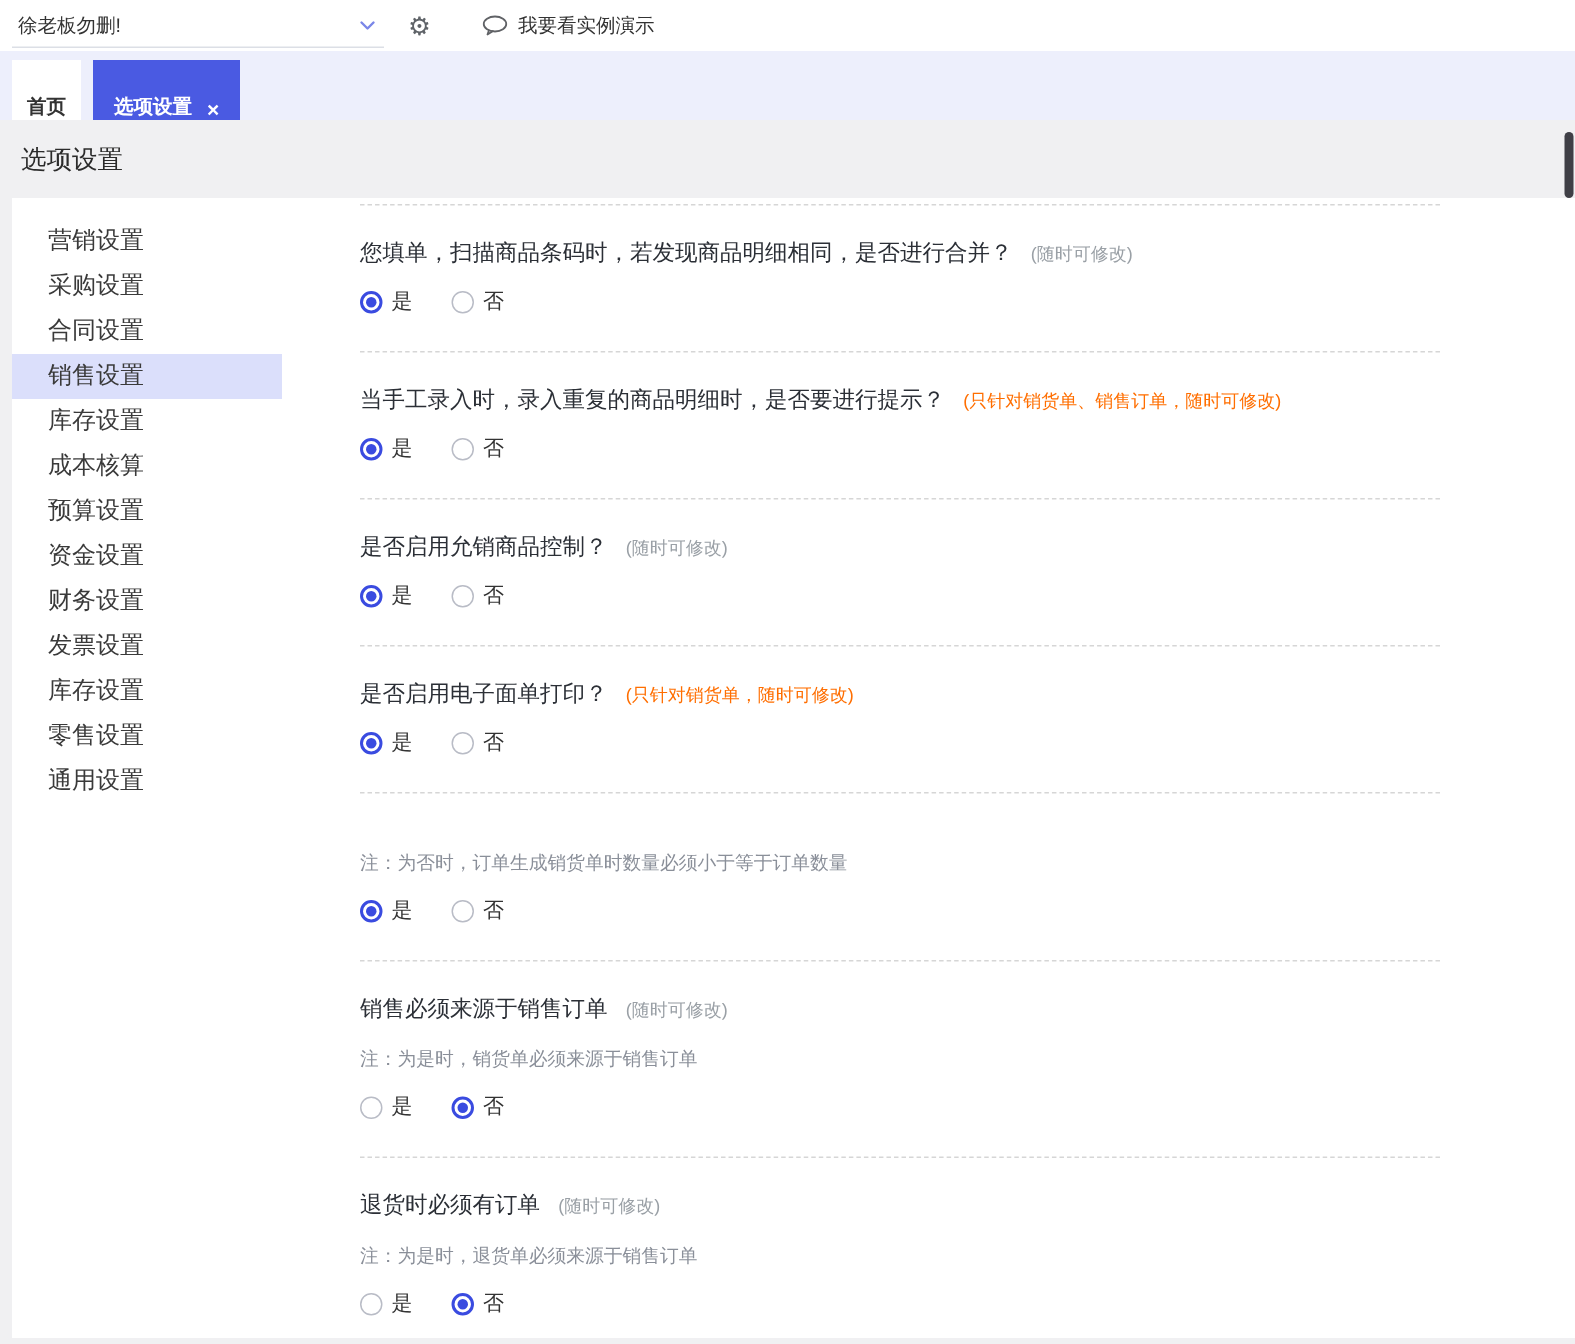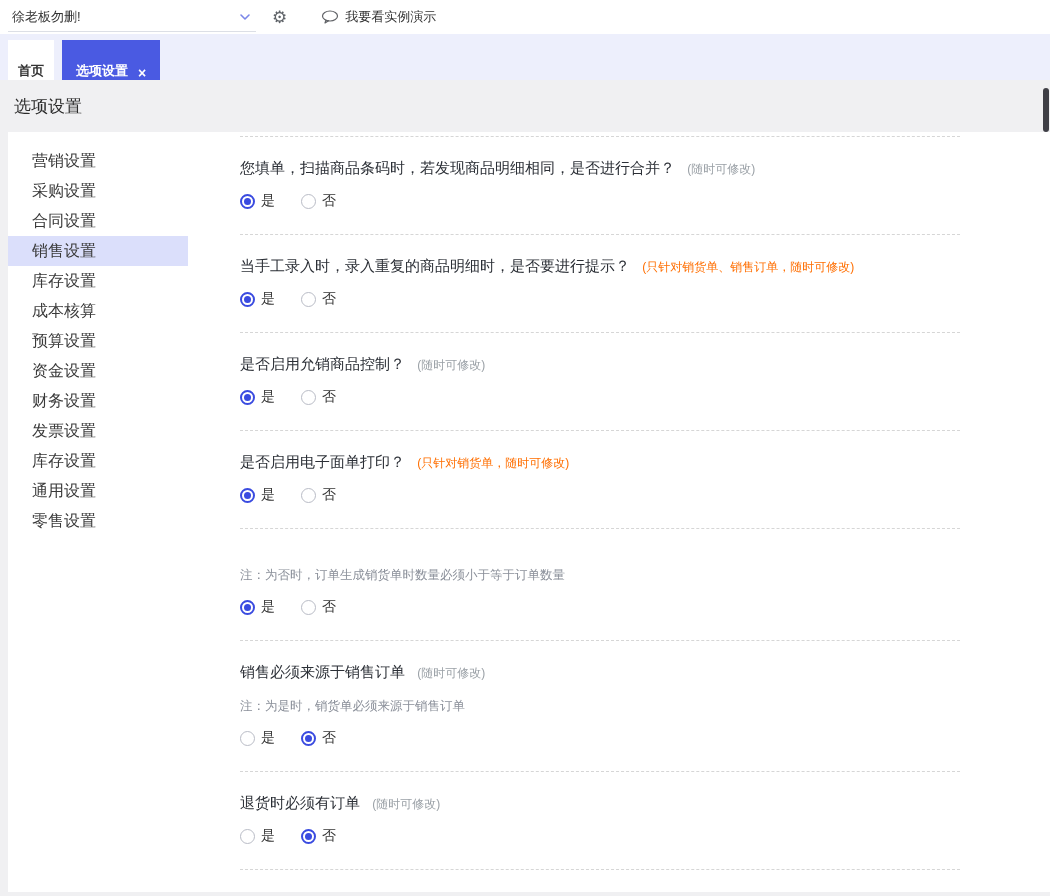--- a/index.html
+++ b/index.html
@@ -149,22 +149,22 @@
   <div class="side-item">采购设置</div>
   <div class="side-item">合同设置</div>
   <div class="side-item selected">销售设置</div>
   <div class="side-item">库存设置</div>
   <div class="side-item">成本核算</div>
   <div class="side-item">预算设置</div>
   <div class="side-item">资金设置</div>
   <div class="side-item">财务设置</div>
   <div class="side-item">发票设置</div>
   <div class="side-item">库存设置</div>
+  <div class="side-item">零售设置</div>
   <div class="side-item">通用设置</div>
-  <div class="side-item">零售设置</div>
 </div>
 
 <div class="main">
   <div class="sections">
 
     <div class="section">
       <div class="question">
         <span>您填单，扫描商品条码时，若发现商品明细相同，是否进行合并？</span>
         <span class="note">(随时可修改)</span>
       </div>
@@ -261,20 +261,21 @@
           <span class="radio-label">否</span>
         </div>
       </div>
     </div>
 
     <div class="section">
       <div class="question">
         <span>退货时必须有订单</span>
         <span class="note">(随时可修改)</span>
       </div>
+      <div class="subnote">注：为是时，退货单必须来源于销售订单</div>
       <div class="radio-row">
         <div class="radio-option">
           <span class="radio-circle"></span>
           <span class="radio-label">是</span>
         </div>
         <div class="radio-option checked">
           <span class="radio-circle"></span>
           <span class="radio-label">否</span>
         </div>
       </div>

